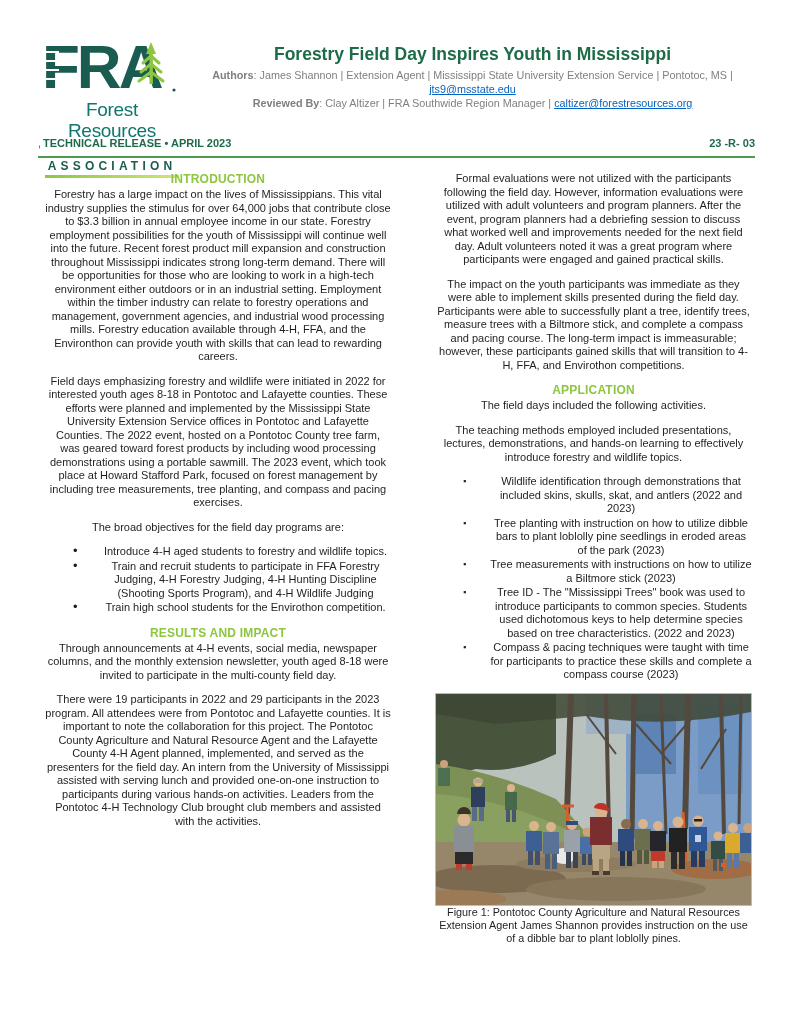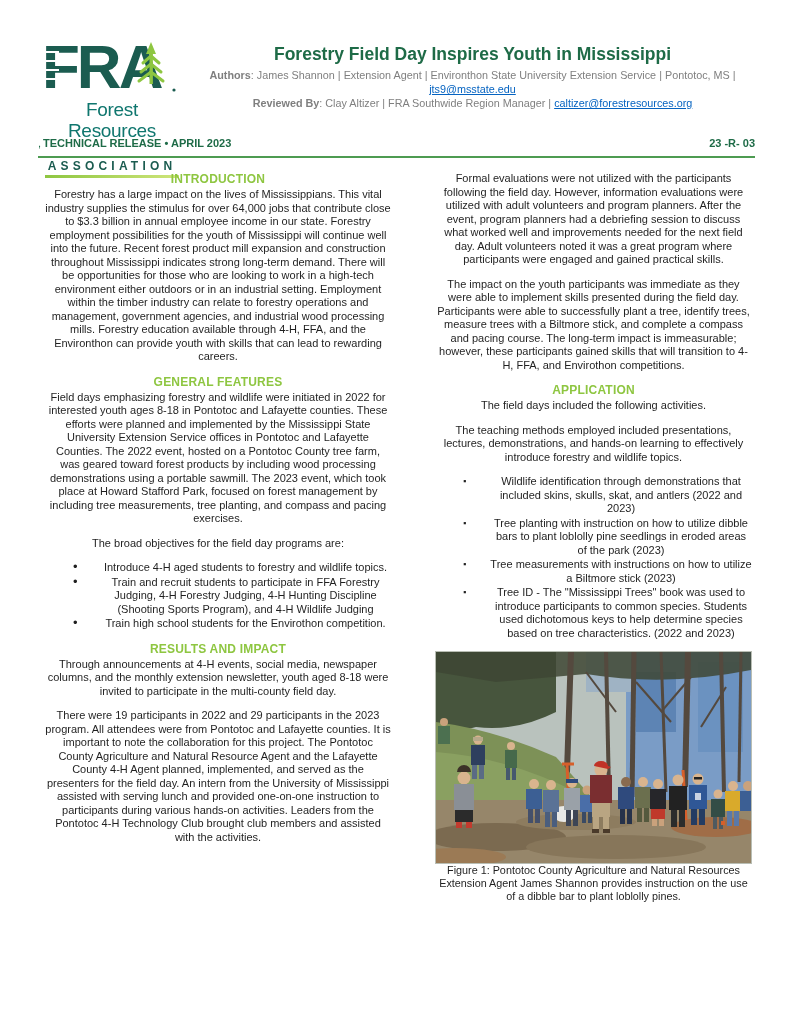--- a/index.html
+++ b/index.html
@@ -76,37 +76,36 @@
       </g>
       <circle cx="129" cy="54" r="1.6" fill="#1B5C50"></circle>
     </svg>
     <div class="logo-name">Forest Resources</div>
     <div class="logo-assoc">ASSOCIATION</div>
     <div class="logo-underline"></div>
   </div>
 
   <div class="title-block">
     <h1 class="doc-title">Forestry Field Day Inspires Youth in Mississippi</h1>
-    <p class="meta"><b>Authors</b><span>: James Shannon | Extension Agent | Environthon State University Extension Service | Pontotoc, MS | </span><a class="mail-link">jts9@msstate.edu</a></p>
+    <p class="meta"><b>Authors</b><span>: James Shannon | Extension Agent | Mississippi State University Extension Service | Pontotoc, MS | </span><a class="mail-link">jts9@msstate.edu</a></p>
     <p class="meta"><b>Reviewed By</b><span>: Clay Altizer | FRA Southwide Region Manager | </span><a class="mail-link">caltizer@forestresources.org</a></p>
   </div>
 
   <div class="release-row">
     <span><span class="release-prefix">,</span><span>TECHNICAL RELEASE • APRIL 2023</span></span>
     <span>23 -R- 03</span>
   </div>
   <div class="rule"></div>
 
   <div class="columns">
 
     <div class="col-left">
       <h2 class="sec">INTRODUCTION</h2>
       <p class="body">Forestry has a large impact on the lives of Mississippians. This vital industry supplies the stimulus for over 64,000 jobs that contribute close to $3.3 billion in annual employee income in our state. Forestry employment possibilities for the youth of Mississippi will continue well into the future. Recent forest product mill expansion and construction throughout Mississippi indicates strong long-term demand. There will be opportunities for those who are looking to work in a high-tech environment either outdoors or in an industrial setting.  Employment within the timber industry can relate to forestry operations and management, government agencies, and industrial wood processing mills.  Forestry education available through 4-H, FFA, and the Environthon can provide youth with skills that can lead to rewarding careers.</p>
 
-      <h2 class="sec">GENERAL FEATURES</h2>
       <p class="body">Field days emphasizing forestry and wildlife were initiated in 2022 for interested youth ages 8-18 in Pontotoc and Lafayette counties. These efforts were planned and implemented by the Mississippi State University Extension Service offices in Pontotoc and Lafayette Counties. The 2022 event, hosted on a Pontotoc County tree farm, was geared toward forest products by including wood processing demonstrations using a portable sawmill. The 2023 event, which took place at Howard Stafford Park, focused on forest management by including tree measurements, tree planting, and compass and pacing exercises.</p>
       <p class="body">The broad objectives for the field day programs are:</p>
       <ul class="blist disc">
         <li>Introduce 4-H aged students to forestry and wildlife topics.</li>
         <li>Train and recruit students to participate in FFA Forestry Judging, 4-H Forestry Judging, 4-H Hunting Discipline (Shooting Sports Program), and 4-H Wildlife Judging</li>
         <li>Train high school students for the Envirothon competition.</li>
       </ul>
 
       <h2 class="sec">RESULTS AND IMPACT</h2>
       <p class="body">Through announcements at 4-H events, social media, newspaper columns, and the monthly extension newsletter, youth aged 8-18 were invited to participate in the multi-county field day.</p>
@@ -118,20 +117,21 @@
       <p class="body">The impact on the youth participants was immediate as they were able to implement skills presented during the field day. Participants were able to successfully plant a tree, identify trees, measure trees with a Biltmore stick, and complete a compass and pacing course. The long-term impact is immeasurable; however, these participants gained skills that will transition to 4-H, FFA, and Envirothon competitions.</p>
 
       <h2 class="sec">APPLICATION</h2>
       <p class="body">The field days included the following activities.</p>
       <p class="body">The teaching methods employed included presentations, lectures, demonstrations, and hands-on learning to effectively introduce forestry and wildlife topics.</p>
       <ul class="blist square">
         <li>Wildlife identification through demonstrations that included skins, skulls, skat, and antlers (2022 and 2023)</li>
         <li>Tree planting with instruction on how to utilize dibble bars to plant loblolly pine seedlings in eroded areas of the park (2023)</li>
         <li>Tree measurements with instructions on how to utilize a Biltmore stick (2023)</li>
         <li>Tree ID - The "Mississippi Trees" book was used to introduce participants to common species. Students used dichotomous keys to help determine species based on tree characteristics. (2022 and 2023)</li>
+        <li>Compass &amp; pacing techniques were taught with time for participants to practice these skills and complete a compass course (2023)</li>
       </ul>
 
       <figure>
         <div class="photo-frame">
           <svg width="315" height="211" viewBox="0 0 315 211">
 
             <rect x="0" y="0" width="315" height="160" fill="#b9c2bd"></rect>
             <g>
               <rect x="190" y="0" width="125" height="150" fill="#7a9cc6"></rect>
               <rect x="200" y="20" width="40" height="60" fill="#5d84b4"></rect>

